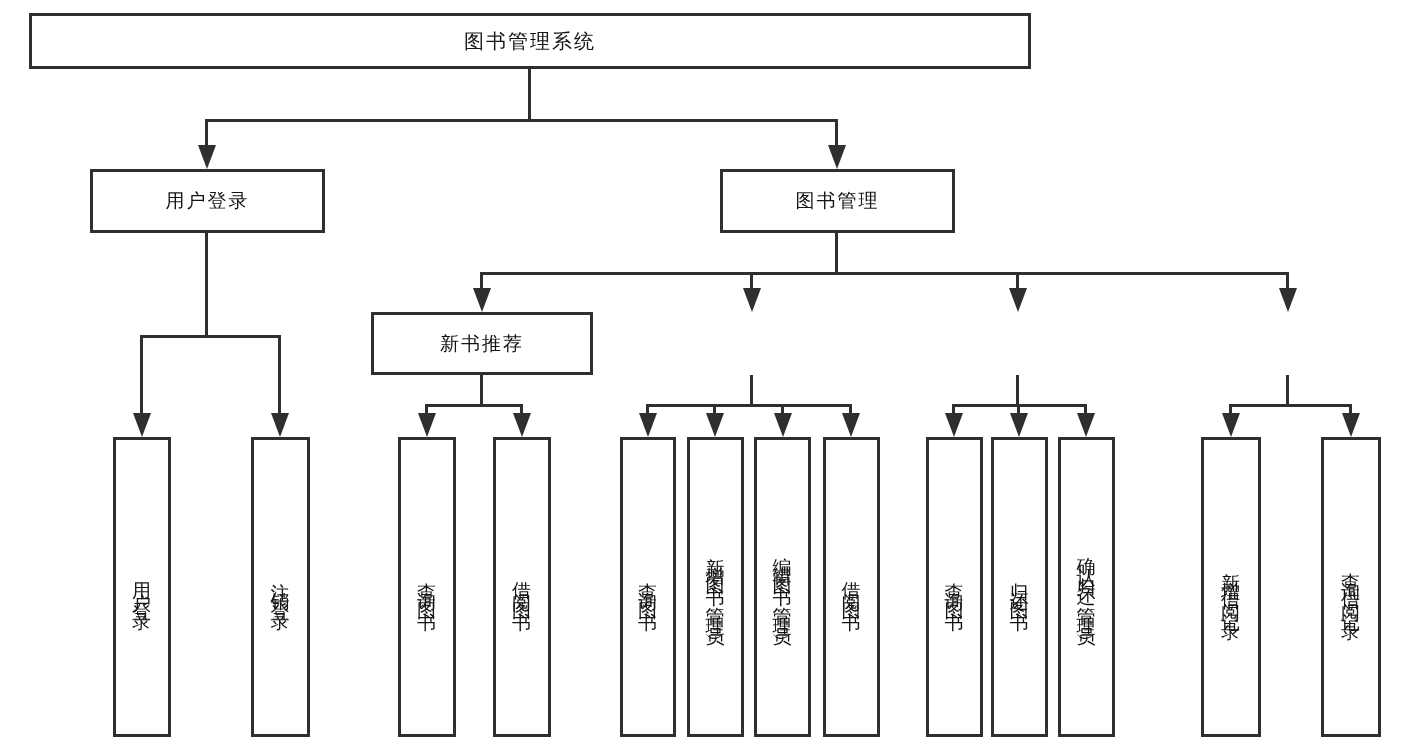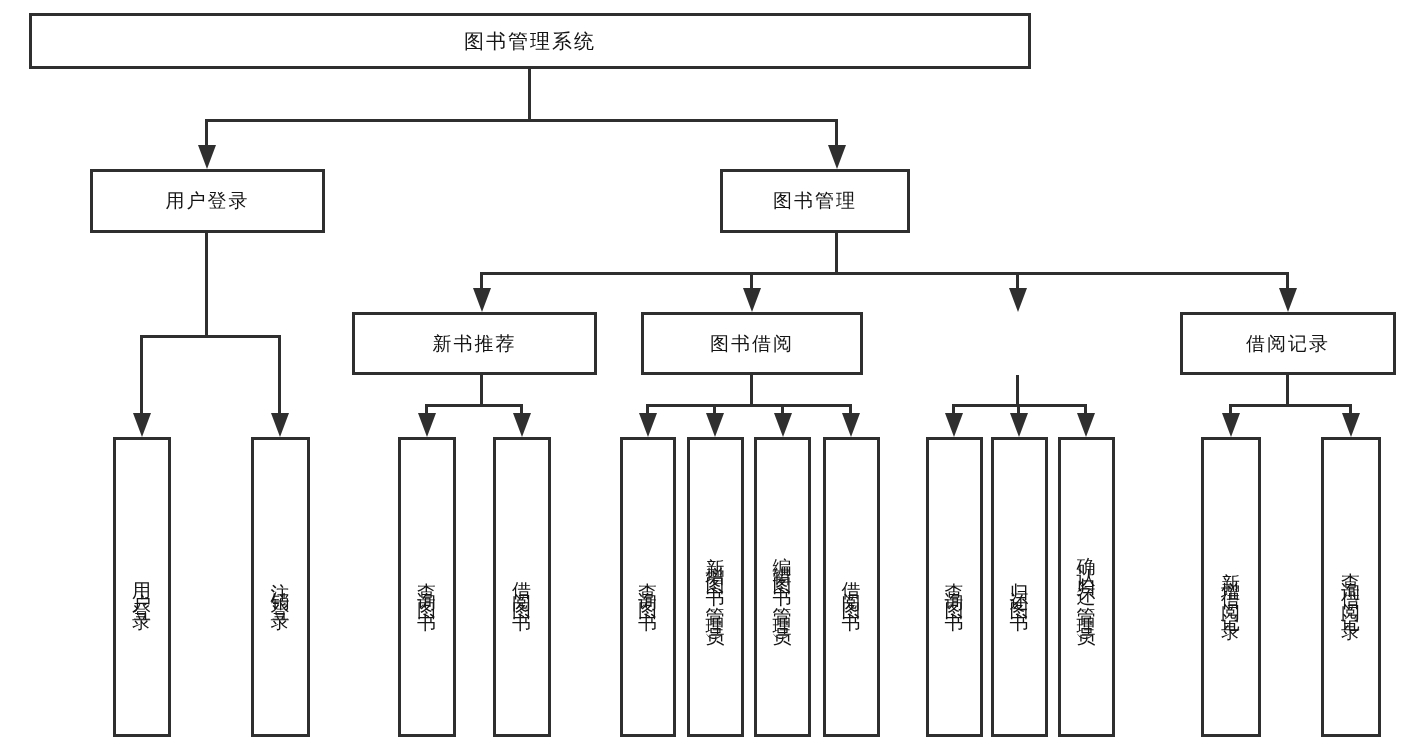--- a/index.html
+++ b/index.html
@@ -34,32 +34,26 @@
 
 <div id="stage">
 
   <div class="box hbox titlebox" style="left:21px;top:13px;width:1002px;height:56px">
     <span>图书管理系统</span>
   </div>
 
   <div class="box hbox" style="left:82px;top:169px;width:235px;height:64px">
     <span>用户登录</span>
   </div>
-  <div class="box hbox" style="left:712px;top:169px;width:190px;height:64px">
+  <div class="box hbox" style="left:712px;top:169px;width:235px;height:64px">
     <span>图书管理</span>
   </div>
 
-  <div class="box hbox" style="left:344px;top:312px;width:245px;height:63px">
+  <div class="box hbox" style="left:363px;top:312px;width:222px;height:63px">
     <span>新书推荐</span>
-  </div>
-  <div class="box hbox" style="left:633px;top:312px;width:222px;height:63px">
-    <span>图书借阅</span>
-  </div>
-  <div class="box hbox" style="left:1172px;top:312px;width:216px;height:63px">
-    <span>借阅记录</span>
   </div>
 
   <div class="box" style="left:105px;top:437px;width:58px;height:300px">
     <span class="vtext">用户登录</span>
   </div>
   <div class="box" style="left:243px;top:437px;width:59px;height:300px">
     <span class="vtext">注销登录</span>
   </div>
 
   <div class="box" style="left:390px;top:437px;width:58px;height:300px">

